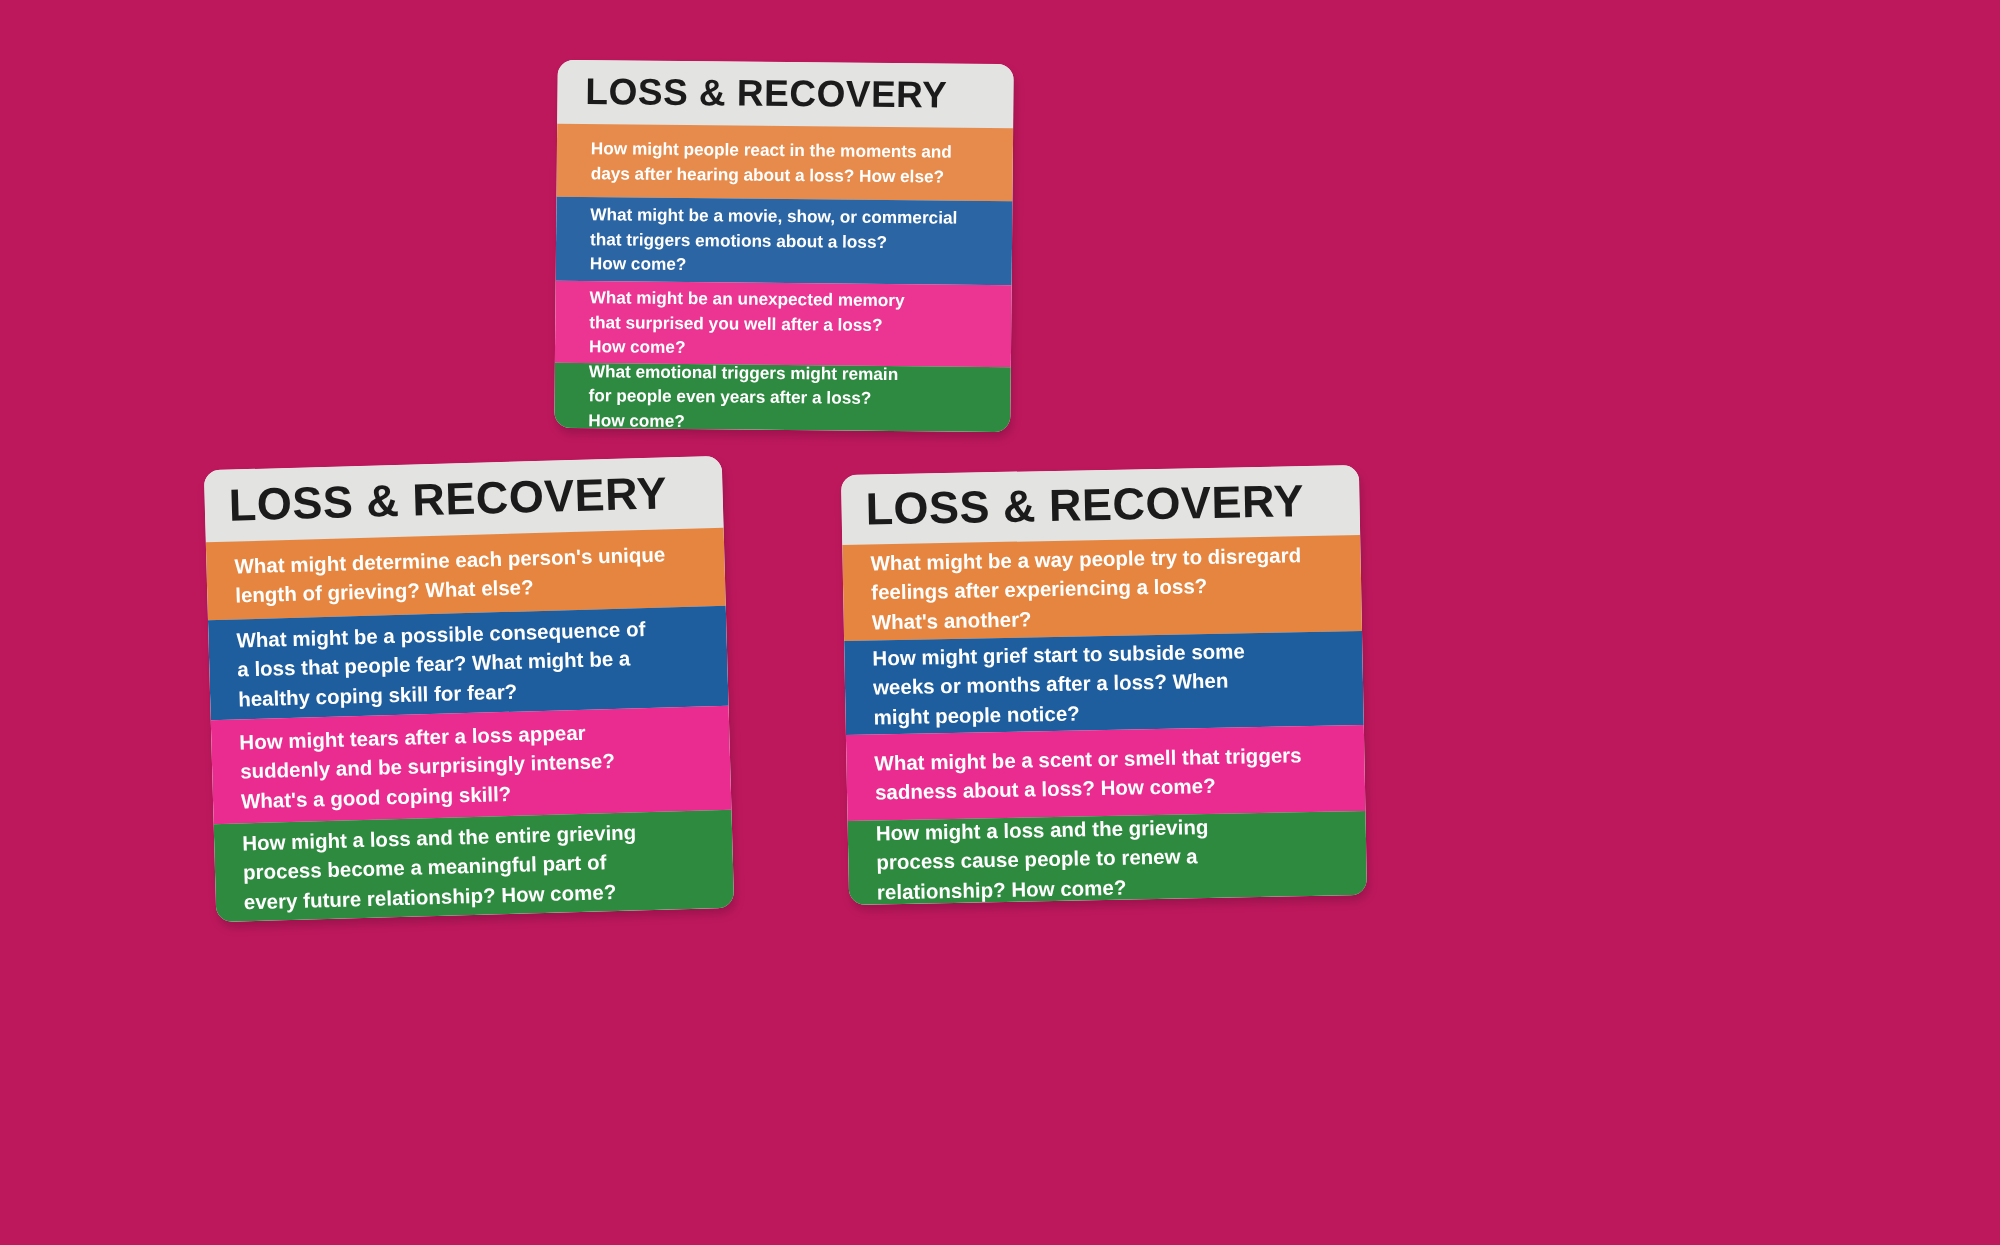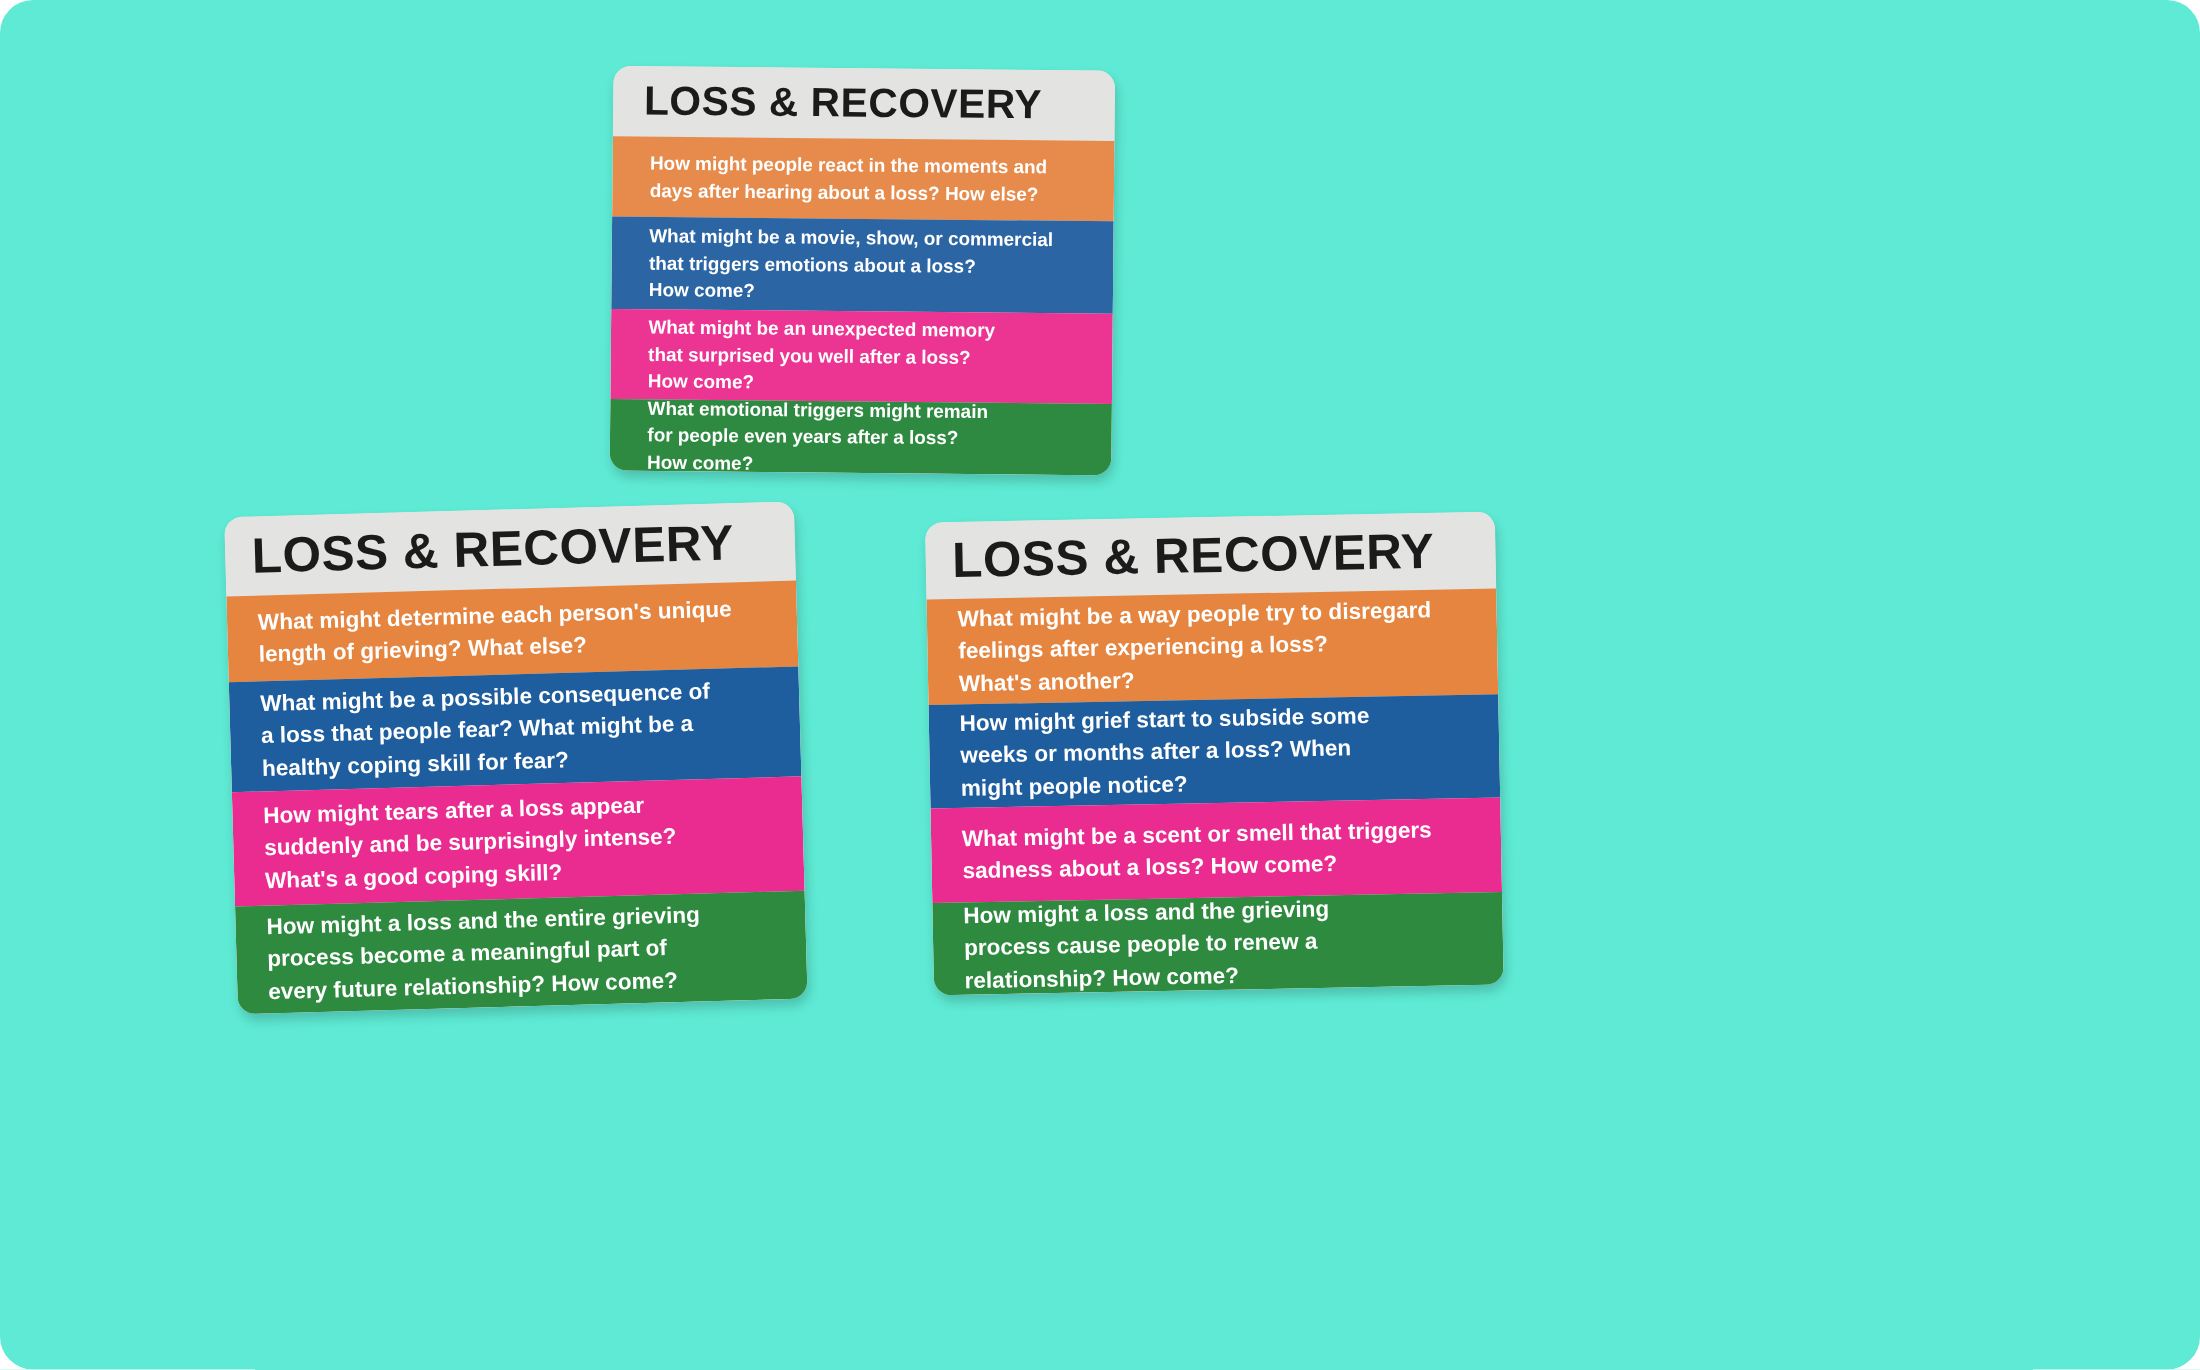--- a/index.html
+++ b/index.html
@@ -11,22 +11,21 @@
     width: 2000px;
     height: 1245px;
     position: relative;
     overflow: hidden;
     font-family: "Liberation Sans", sans-serif;
   }
 
   .stage {
     position: absolute;
     inset: 0;
-    background: #5eead4;
-    border-radius: 30px;
+    background: #be185d;
   }
 
   .card {
     position: absolute;
     background: #e8e8e6;
     border-radius: 16px;
     overflow: hidden;
     box-shadow: 2px 6px 10px rgba(0,0,0,0.18);
   }
 

